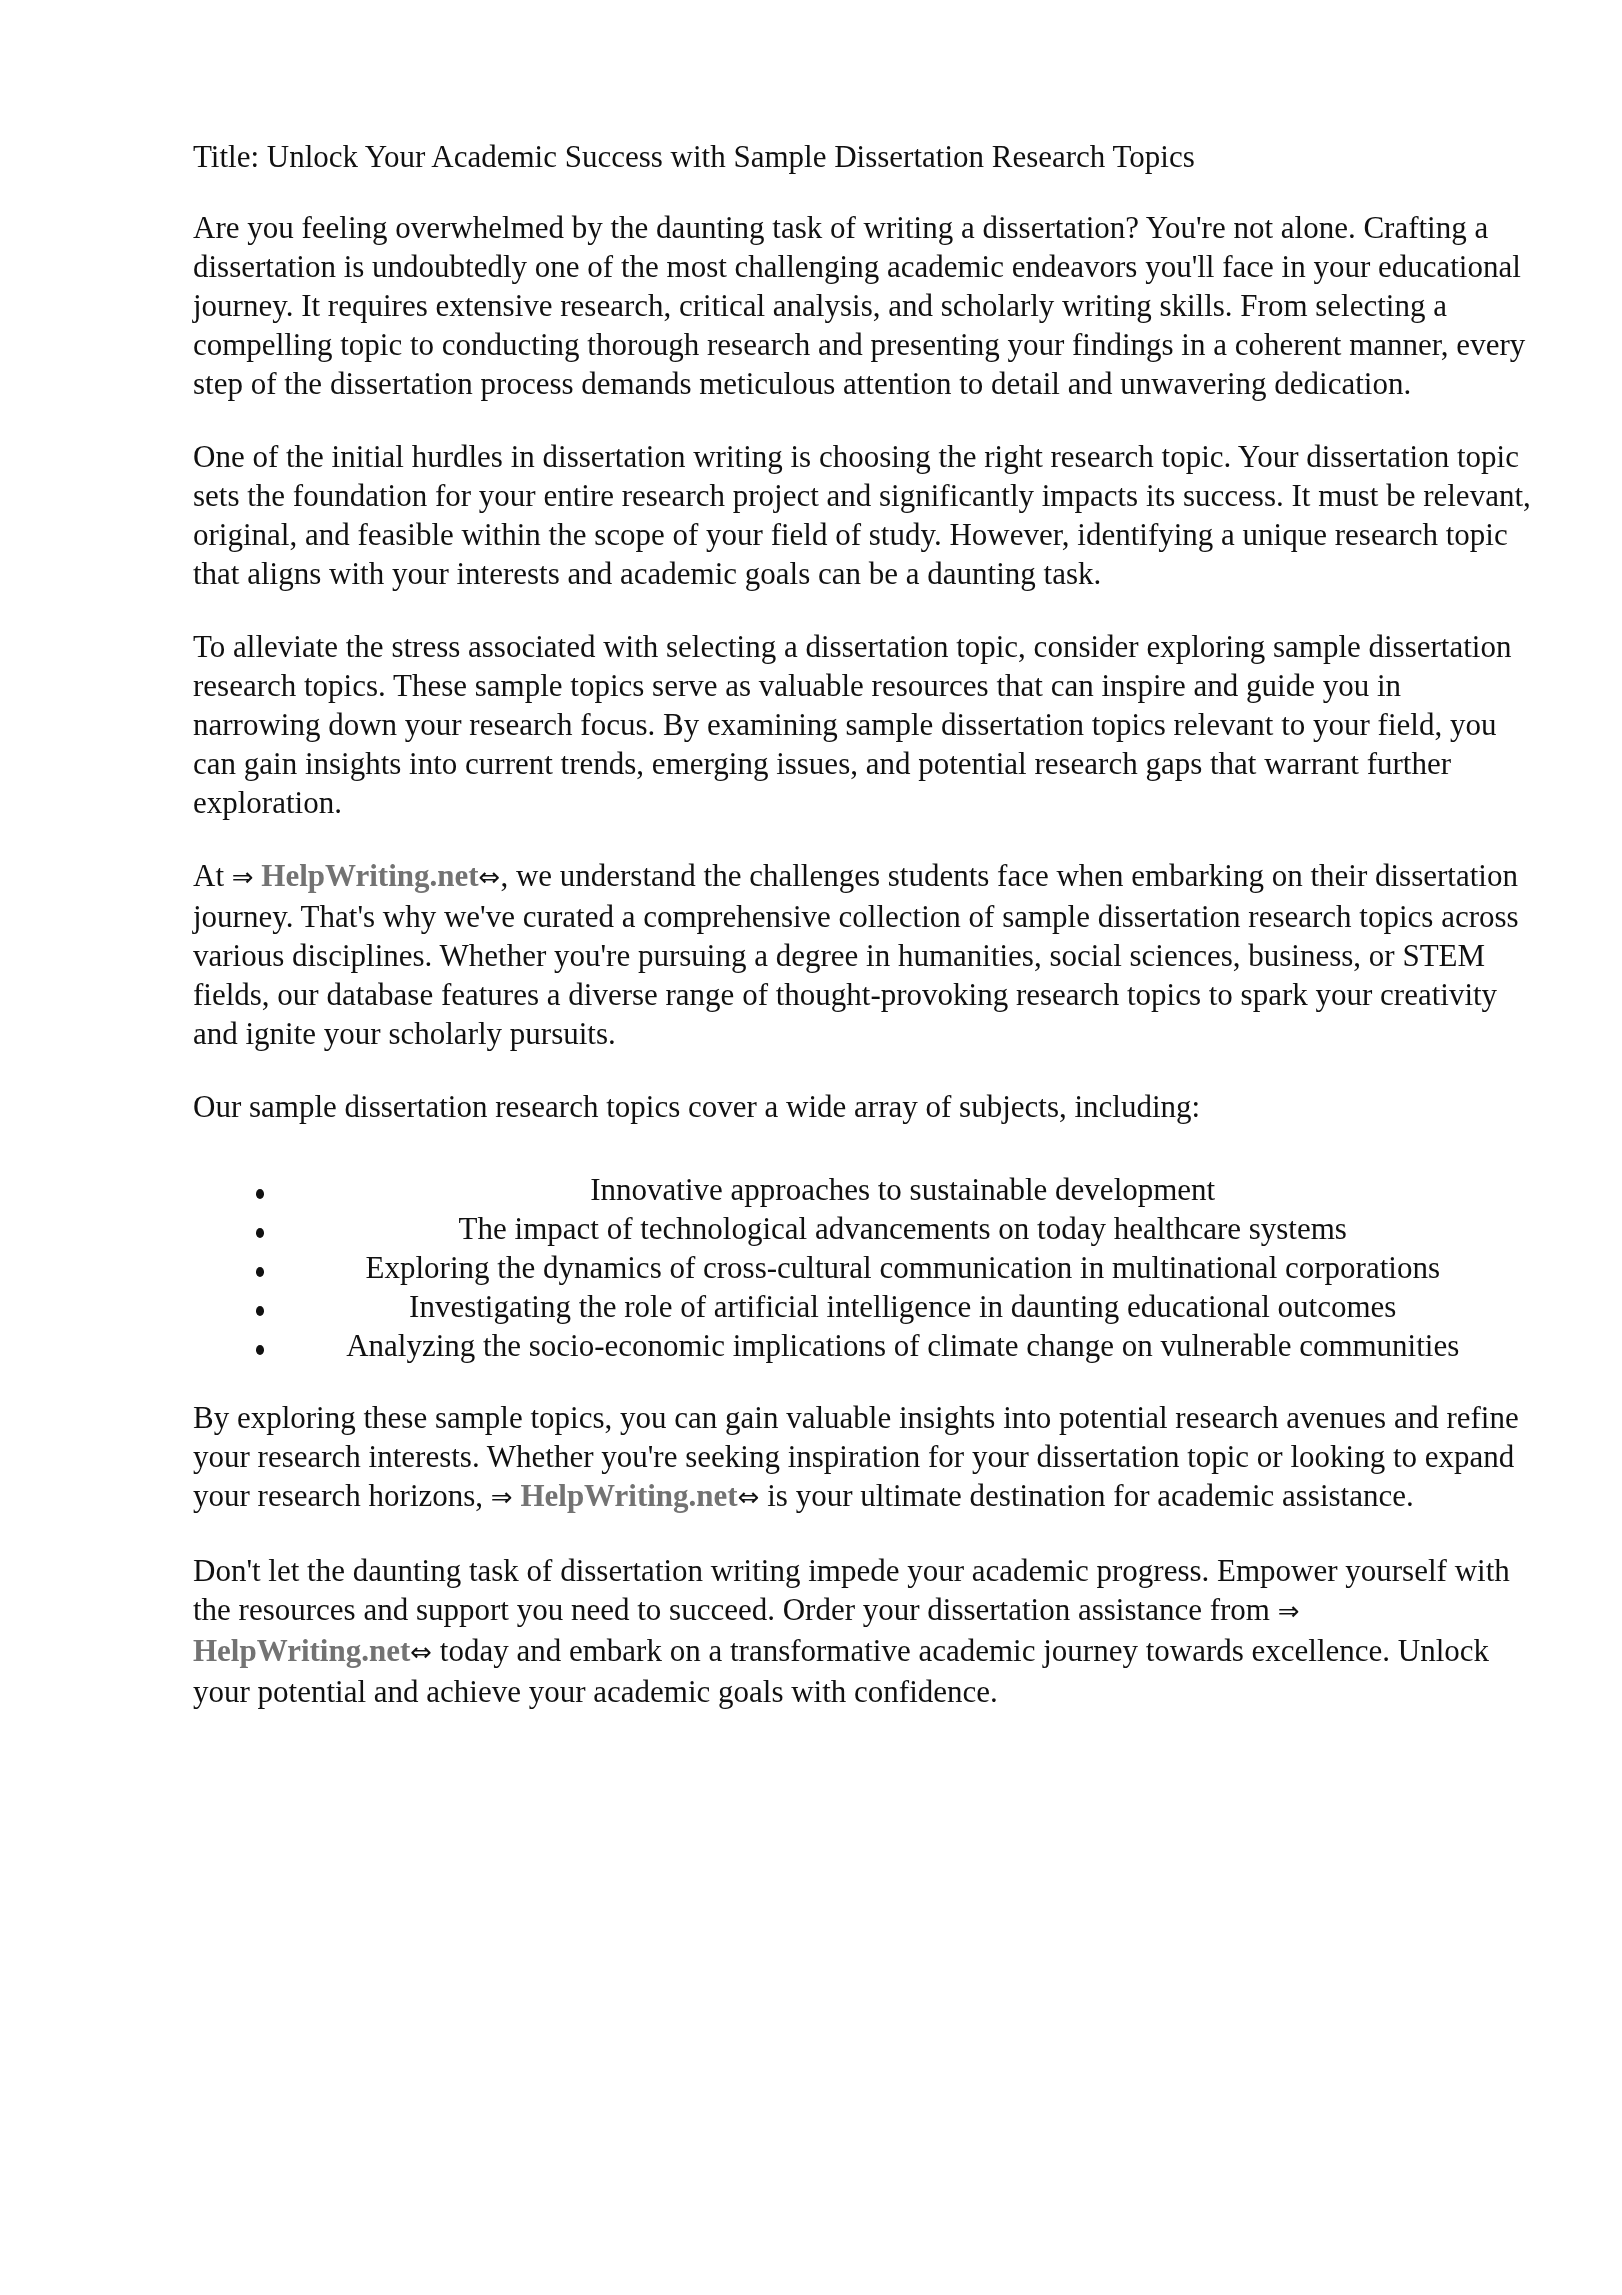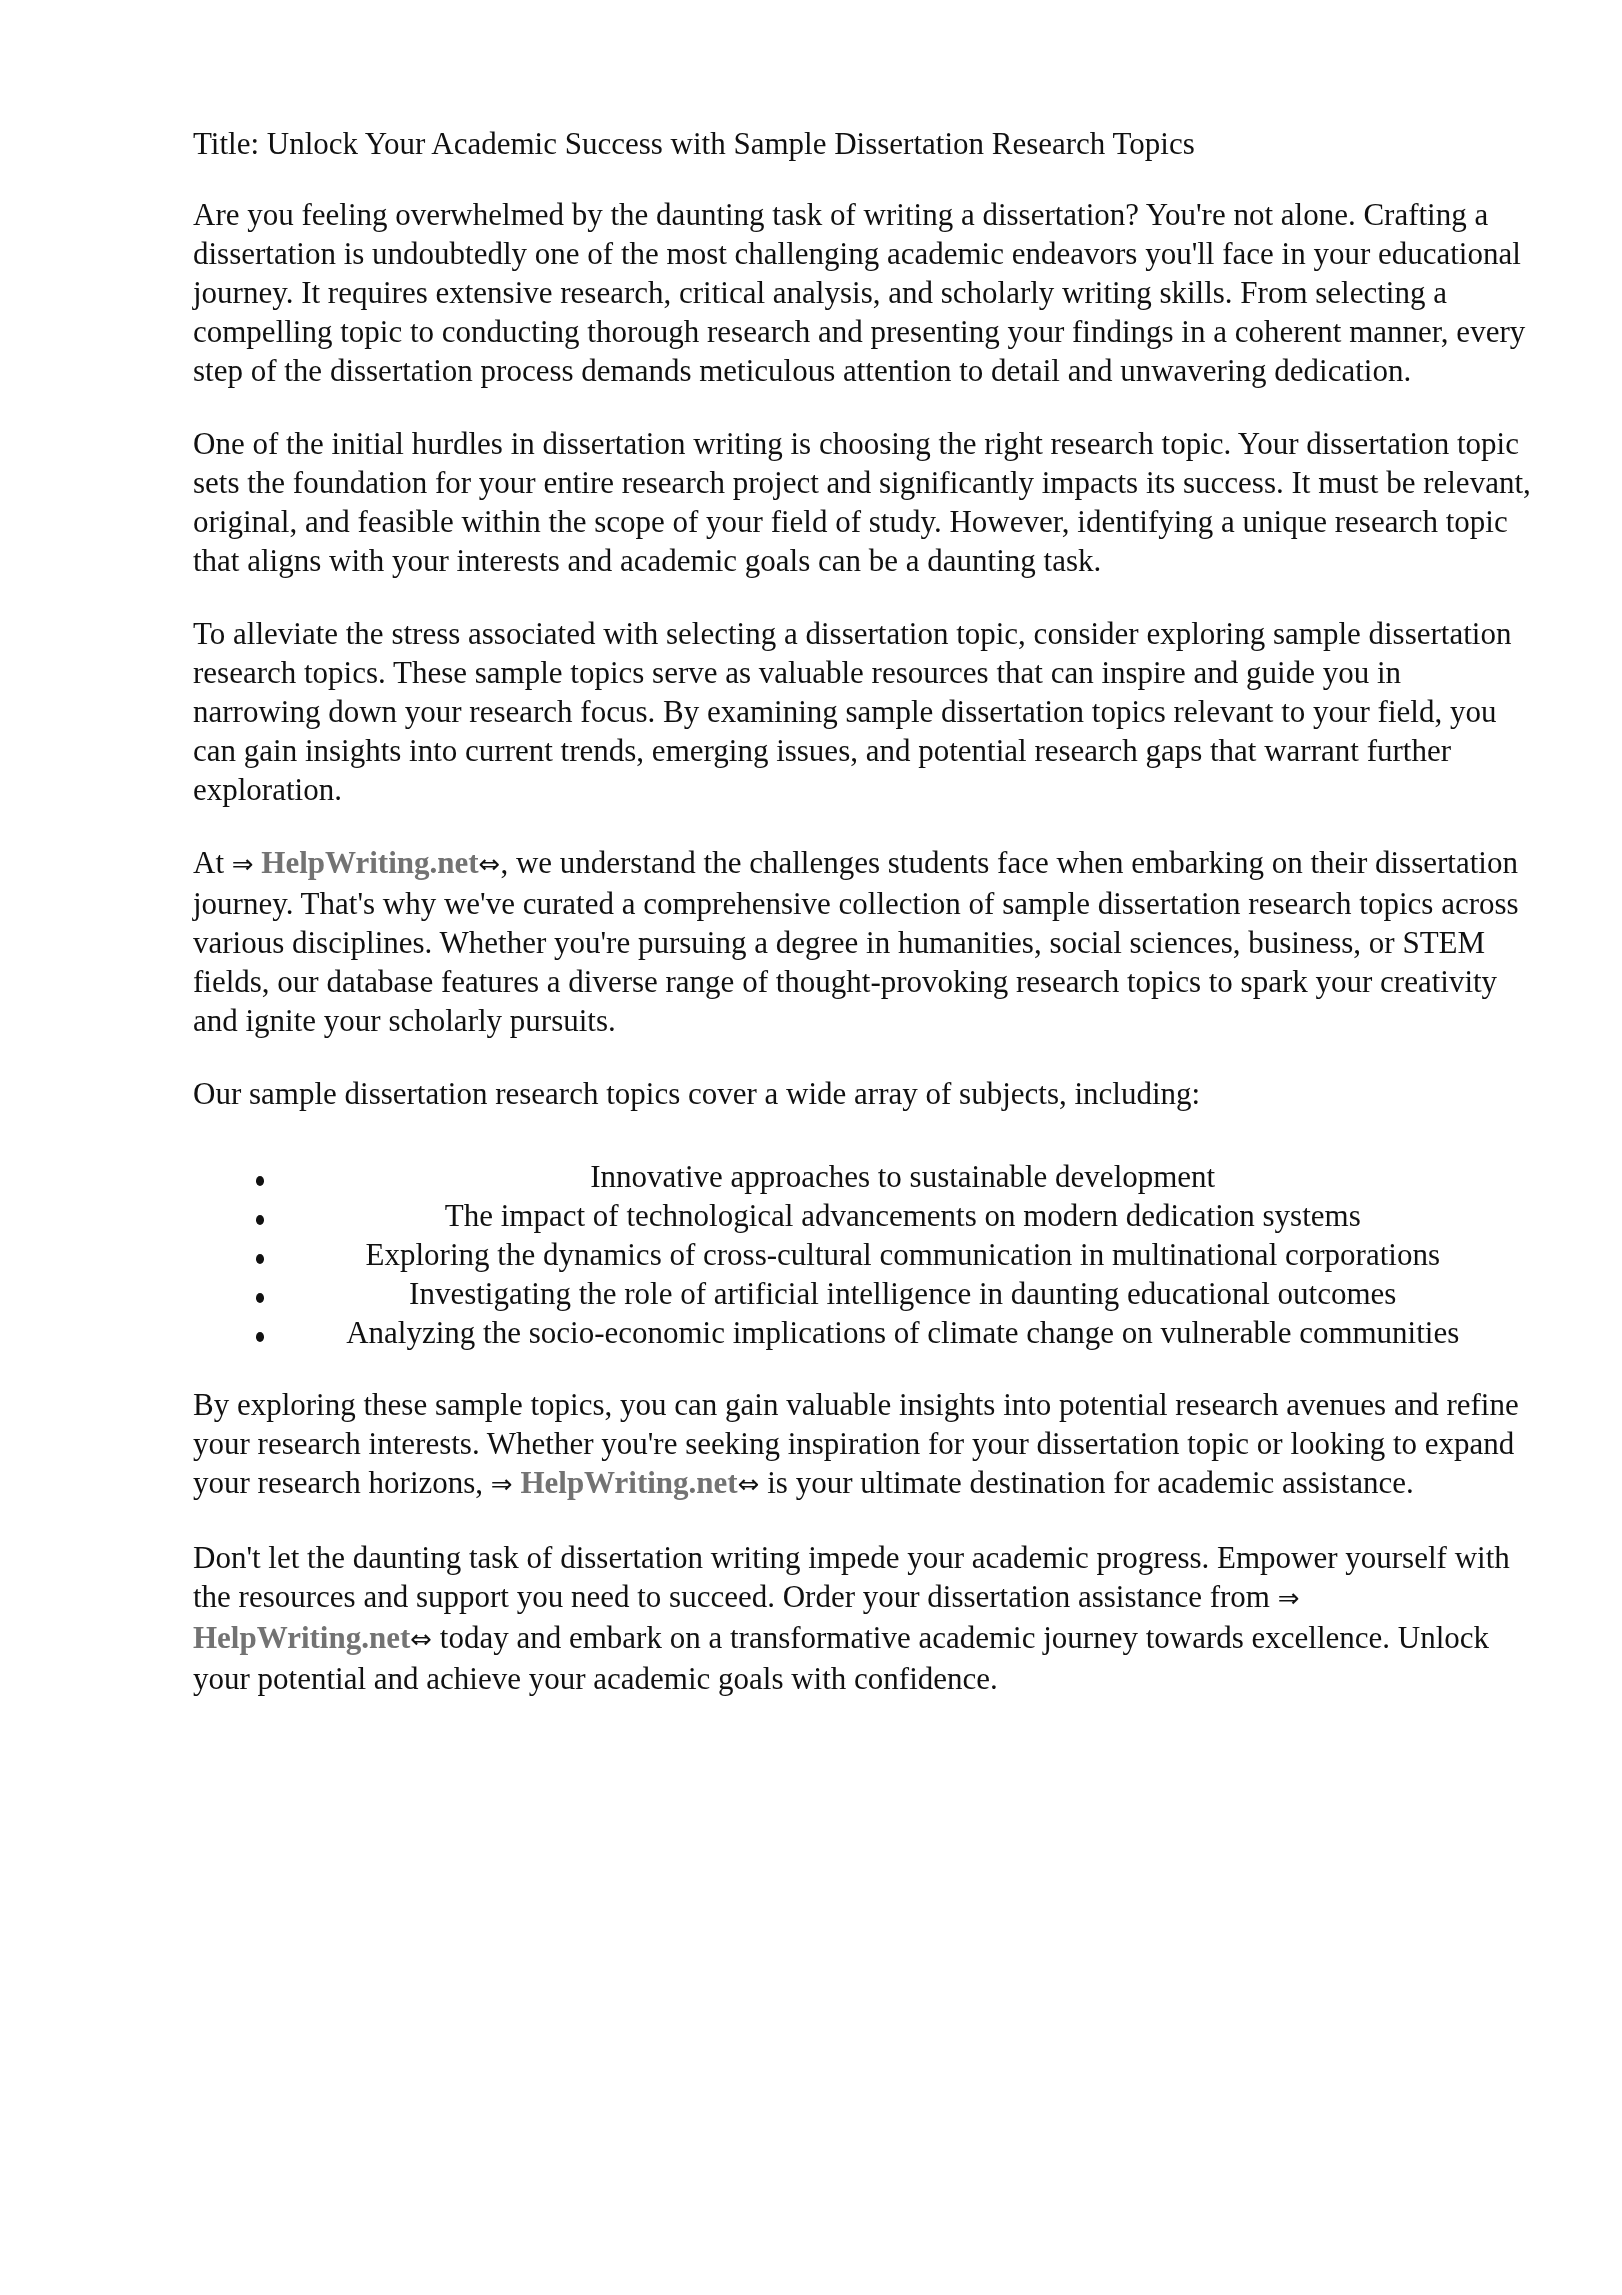--- a/index.html
+++ b/index.html
@@ -1,18 +1,18 @@
 <!DOCTYPE html>
 <html style="font-size:12.3px"><head>
 <meta charset="utf-8">
 <style>
   html, body { margin: 0; padding: 0; background: #ffffff; }
   body { width: 1622px; height: 2295px; position: relative; overflow: hidden; }
   .page {
-    position: absolute; left: 193px; top: 124px; width: 1338px;
+    position: absolute; left: 193px; top: 137px; width: 1338px;
     font-family: "Liberation Serif", "DejaVu Serif", serif;
     font-size: 31px; line-height: 39px; color: #111111;
   }
   .page p { margin: 0 0 34px 0; }
   .page p.title { margin-bottom: 32px; }
   .link { color: #737373; font-weight: bold; text-decoration: none; }
   .arrow { font-family: "DejaVu Sans", sans-serif; font-size: 26px; color: #111; }
   ul { list-style: none; margin: 0 0 33px 0; padding: 0 0 0 60px; text-align: center; }
   ul li { position: relative; padding-left: 21.5px; }
   ul li::before {
@@ -31,21 +31,21 @@
   <p>One of the initial hurdles in dissertation writing is choosing the right research topic. Your dissertation topic sets the foundation for your entire research project and significantly impacts its success. It must be relevant, original, and feasible within the scope of your field of study. However, identifying a unique research topic that aligns with your interests and academic goals can be a daunting task.</p>
 
   <p>To alleviate the stress associated with selecting a dissertation topic, consider exploring sample dissertation research topics. These sample topics serve as valuable resources that can inspire and guide you in narrowing down your research focus. By examining sample dissertation topics relevant to your field, you can gain insights into current trends, emerging issues, and potential research gaps that warrant further exploration.</p>
 
   <p><span>At </span><span class="arrow">⇒</span> <a class="link" href="#">HelpWriting.net</a><span class="arrow">⇔</span><span>, we understand the challenges students face when embarking on their dissertation journey. That's why we've curated a comprehensive collection of sample dissertation research topics across various disciplines. Whether you're pursuing a degree in humanities, social sciences, business, or STEM fields, our database features a diverse range of thought-provoking research topics to spark your creativity and ignite your scholarly pursuits.</span></p>
 
   <p style="margin-bottom:44px">Our sample dissertation research topics cover a wide array of subjects, including:</p>
 
   <ul>
     <li>Innovative approaches to sustainable development</li>
-    <li>The impact of technological advancements on modern dedication systems</li>
+    <li>The impact of technological advancements on today healthcare systems</li>
     <li>Exploring the dynamics of cross-cultural communication in multinational corporations</li>
     <li>Investigating the role of artificial intelligence in daunting educational outcomes</li>
     <li>Analyzing the socio-economic implications of climate change on vulnerable communities</li>
   </ul>
 
   <p><span>By exploring these sample topics, you can gain valuable insights into potential research avenues and refine your research interests. Whether you're seeking inspiration for your dissertation topic or looking to expand your research horizons, </span><span class="arrow">⇒</span> <a class="link" href="#">HelpWriting.net</a><span class="arrow">⇔</span><span> is your ultimate destination for academic assistance.</span></p>
 
   <p><span>Don't let the daunting task of dissertation writing impede your academic progress. Empower yourself with the resources and support you need to succeed. Order your dissertation assistance from </span><span class="arrow">⇒</span> <a class="link" href="#">HelpWriting.net</a><span class="arrow">⇔</span><span> today and embark on a transformative academic journey towards excellence. Unlock your potential and achieve your academic goals with confidence.</span></p>
 </div>
 

